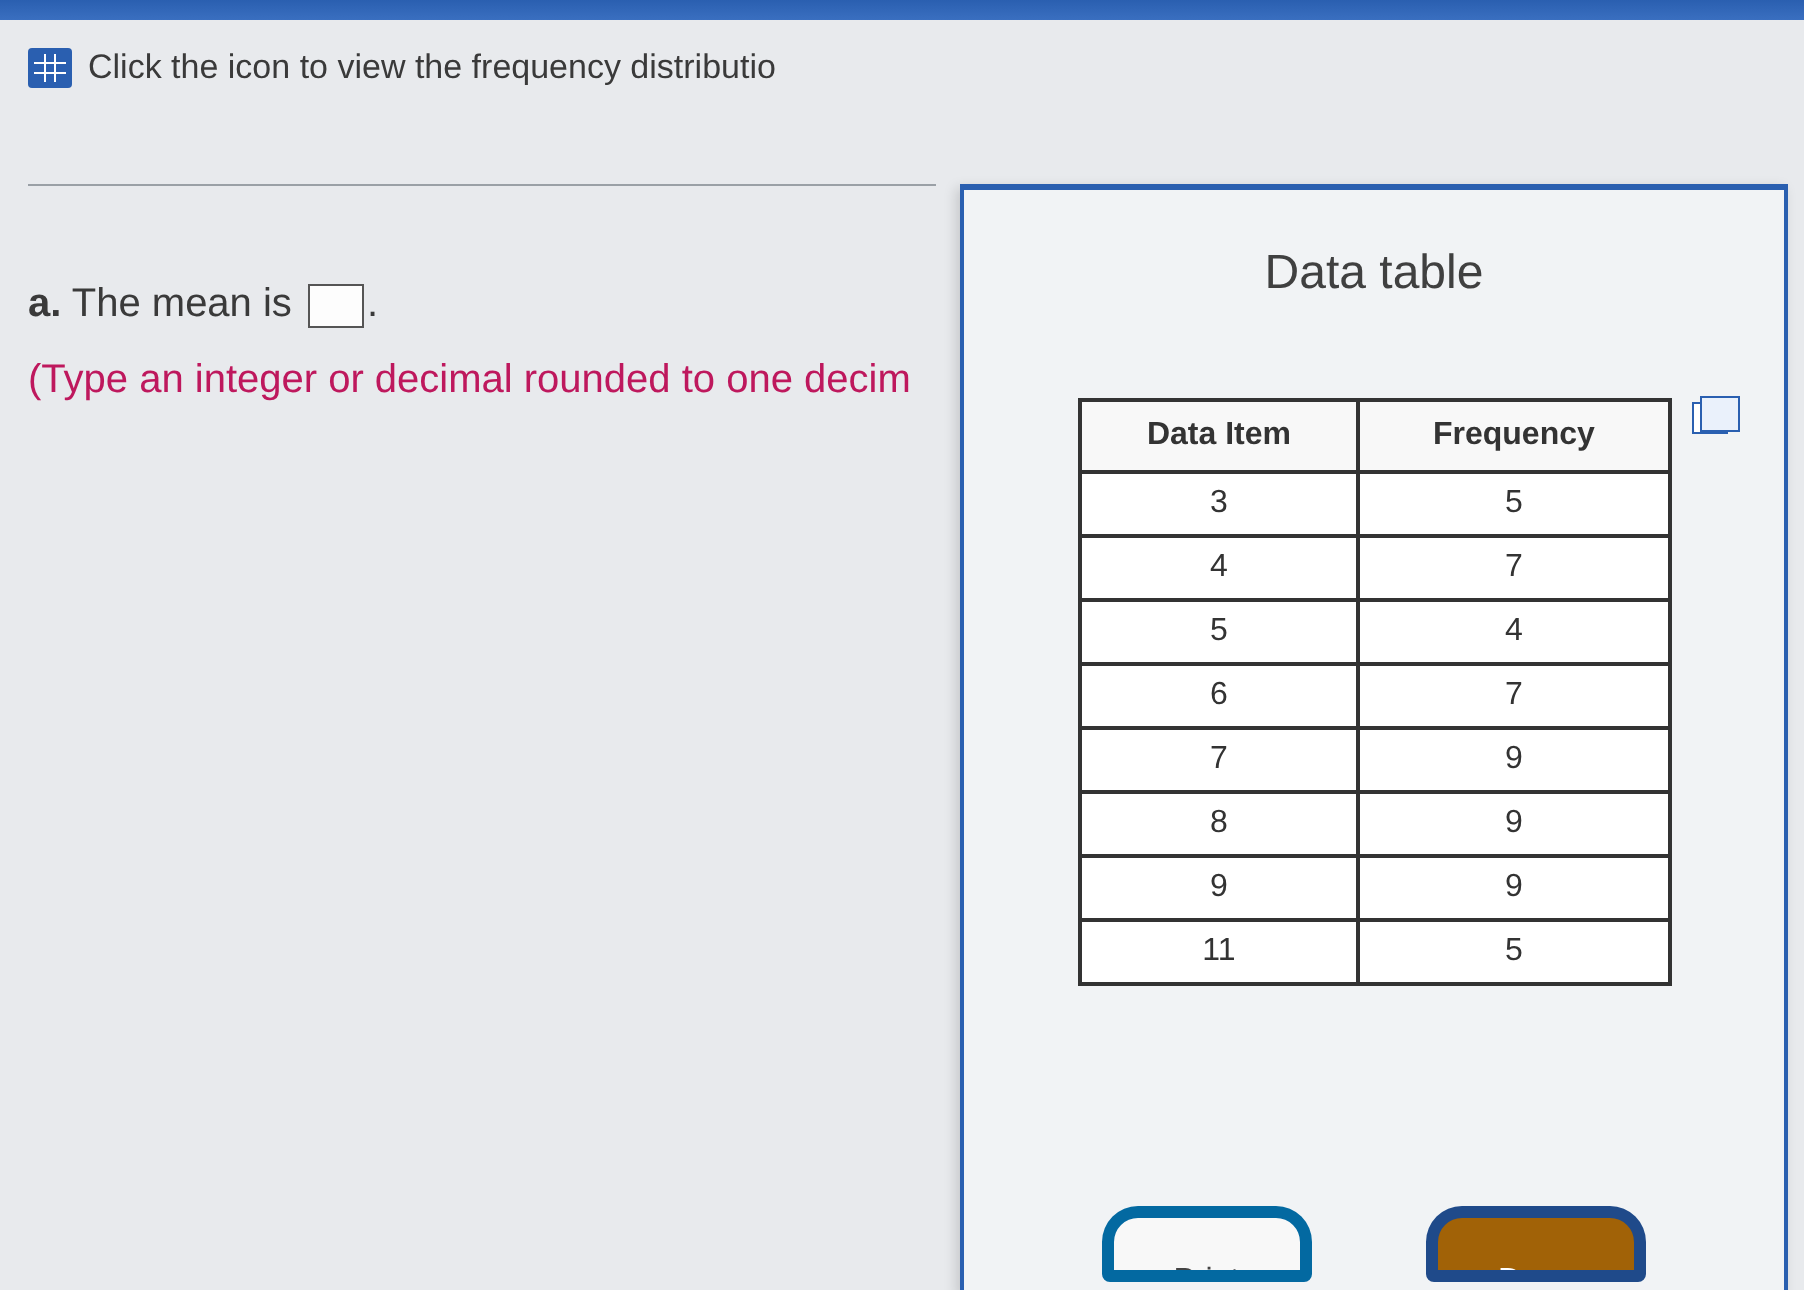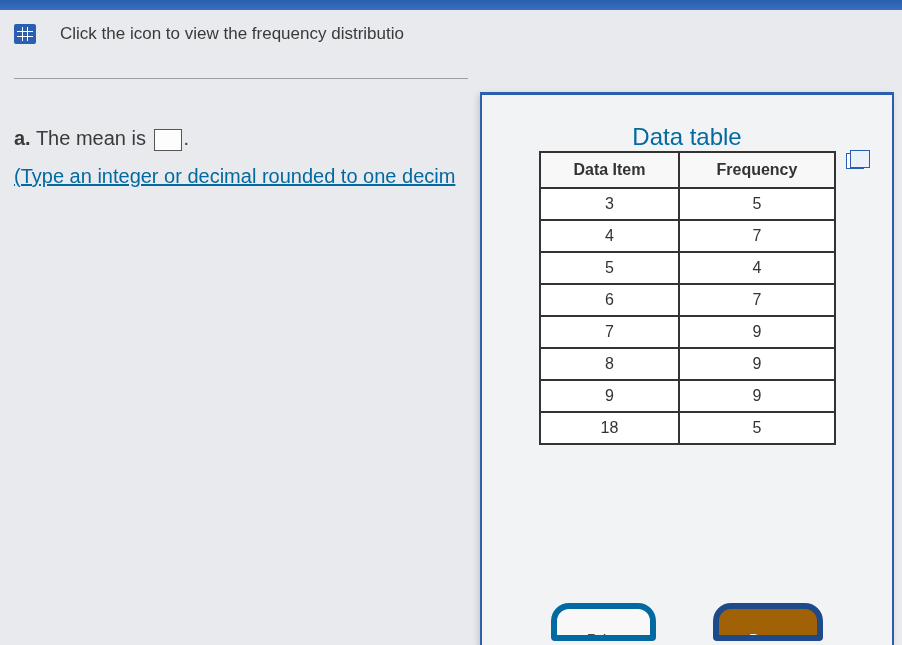--- a/index.html
+++ b/index.html
@@ -24,22 +24,22 @@
   .instruction {
     font-size: 18px;
     color: #3a3a3a;
     margin-bottom: 22px;
     line-height: 1.45;
   }
   .instruction b { font-weight: bold; }
   .link-row {
     display: flex;
     align-items: center;
-    gap: 24px;
-    margin-bottom: 34px;
+    gap: 8px;
+    margin-bottom: 48px;
   }
   .table-icon {
     width: 22px;
     height: 20px;
     background: #2a5fb0;
     border-radius: 2px;
     position: relative;
     flex-shrink: 0;
   }
   .table-icon::before {
@@ -71,41 +71,41 @@
   .inline-input {
     display: inline-block;
     width: 28px;
     height: 22px;
     border: 1px solid #555;
     background: #fdfdfd;
     vertical-align: middle;
     margin: 0 2px;
   }
   .hint {
-    color: #0369a1;
-    text-decoration: underline;
+    color: #be185d;
   }
 
   
   .popup {
     position: absolute;
     top: 82px;
     left: 480px;
     width: 414px;
     height: 555px;
     background: #f1f3f5;
     border: 2px solid #2a5fb0;
     border-top-width: 3px;
     box-shadow: -2px 2px 6px rgba(0,0,0,0.15);
     padding: 28px 20px 10px 20px;
   }
   .popup-title {
     font-size: 24px;
-    color: #0369a1;
+    color: #404040;
     text-align: center;
+    margin-bottom: 48px;
     font-weight: normal;
   }
   .data-table-wrap {
     position: relative;
     width: 297px;
     margin: 0 auto;
   }
   .copy-icon {
     position: absolute;
     top: 2px;
@@ -223,21 +223,21 @@
             </tr>
           <tr>
               <td>8</td>
               <td>9</td>
             </tr>
           <tr>
               <td>9</td>
               <td>9</td>
             </tr>
           <tr>
-              <td>18</td>
+              <td>11</td>
               <td>5</td>
             </tr>
         </tbody>
       </table>
     </div>
 
     <div class="popup-buttons">
       <button class="btn">Print</button>
       <button class="btn primary">Done</button>
     </div>

